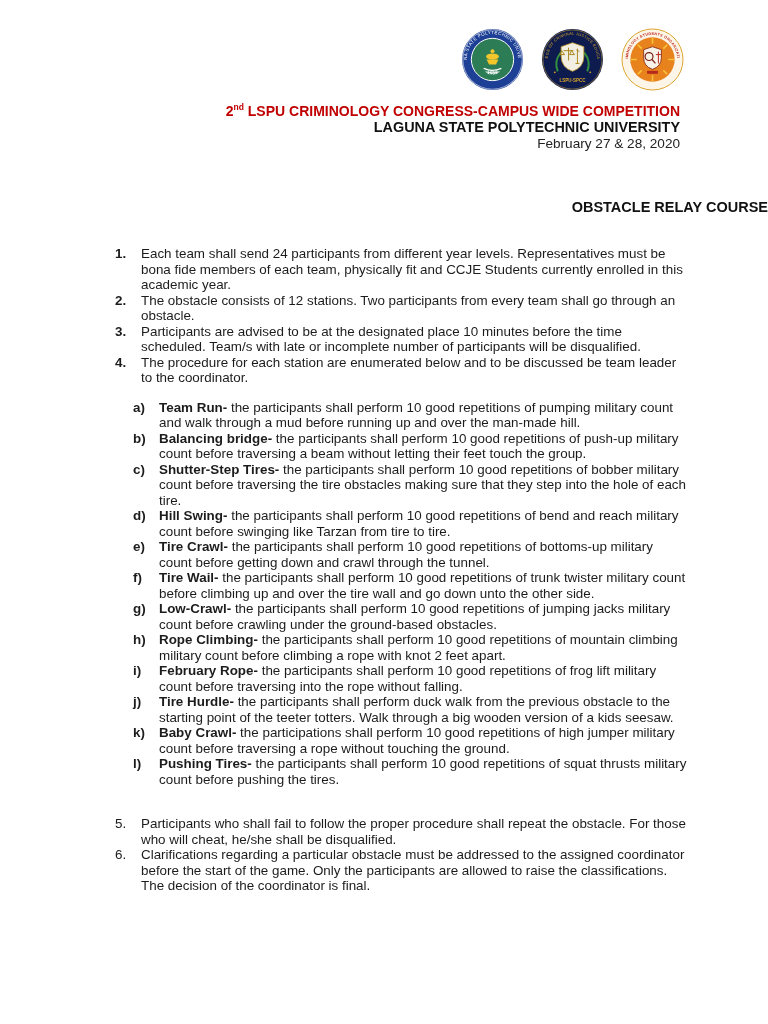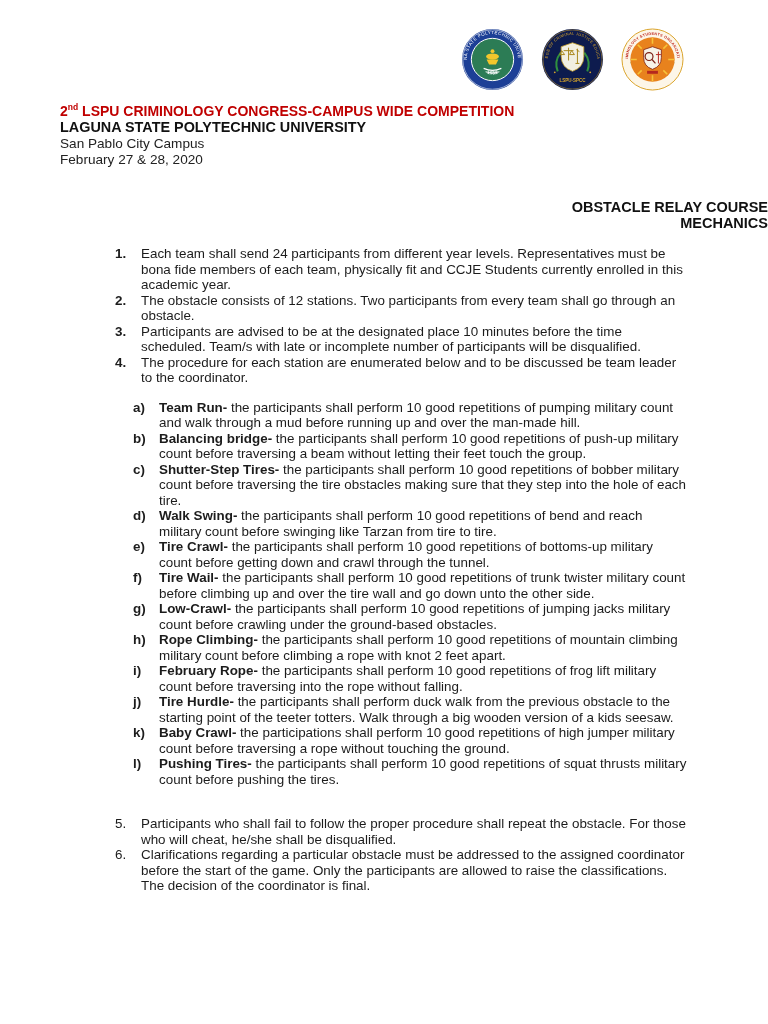--- a/index.html
+++ b/index.html
@@ -11,21 +11,21 @@
     position:relative;
     overflow:hidden;
   }
   .page { position:absolute; inset:0; background:#fff; }
 
   
   .logos { position:absolute; top:28px; left:461px; display:flex; gap:17px; }
   .logo { width:63px; height:63px; display:block; }
 
   
-  .header-text { position:absolute; top:99px; left:60px; right:88px; text-align:left; }
+  .header-text { position:absolute; top:99px; left:60px; right:88px; text-align:right; }
   .title-red { font-weight:bold; font-size:14px; line-height:16px; color:#c00000; }
   .title-red sup { font-size:8.5px; }
   .uni    { font-weight:bold; font-size:14.4px; line-height:17px; color:#111; }
   .campus { font-size:13.6px; line-height:16px; color:#222; }
   .date   { font-size:13.6px; line-height:16px; color:#222; }
 
   
   .doc-title { position:absolute; top:200px; left:0; width:768px; text-align:right;
                font-weight:bold; font-size:14.5px; line-height:15.5px; color:#111; }
 
@@ -123,27 +123,25 @@
       <g stroke="#b5281e" stroke-width="1" fill="none">
         <path d="M38,24 v12 M35.5,27 h5"></path>
       </g>
       <rect x="26.5" y="43.5" width="11" height="3" fill="#b5281e"></rect>
     </svg>
   </div>
 
   <div class="header-text">
     <div class="title-red"><span>2</span><sup>nd</sup><span> LSPU CRIMINOLOGY CONGRESS-CAMPUS WIDE COMPETITION</span></div>
     <div class="uni">LAGUNA STATE POLYTECHNIC UNIVERSITY</div>
-    <div class="campus">San Pablo City Campus</div>
     <div class="date">February 27 &amp; 28, 2020</div>
   </div>
 
   <div class="doc-title">
     <div>OBSTACLE RELAY COURSE</div>
-    <div>MECHANICS</div>
   </div>
 
   <div class="content">
     <div id="list-top">
         <div class="li">
           <span class="marker bold">1.</span>
           <span class="body-txt">Each team shall send 24 participants from different year levels. Representatives must be bona fide members of each team, physically fit and CCJE Students currently enrolled in this academic year.</span>
         </div>
         <div class="li">
           <span class="marker bold">2.</span>
@@ -166,21 +164,21 @@
         <div class="li">
           <span class="marker bold">b)</span>
           <span class="body-txt"><b>Balancing bridge-</b> the participants shall perform 10 good repetitions of push-up military count before traversing a beam without letting their feet touch the group.</span>
         </div>
         <div class="li">
           <span class="marker bold">c)</span>
           <span class="body-txt"><b>Shutter-Step Tires-</b> the participants shall perform 10 good repetitions of bobber military count before traversing the tire obstacles making sure that they step into the hole of each tire.</span>
         </div>
         <div class="li">
           <span class="marker bold">d)</span>
-          <span class="body-txt"><b>Walk Swing-</b> the participants shall perform 10 good repetitions of bend and reach military count before swinging like Tarzan from tire to tire.</span>
+          <span class="body-txt"><b>Hill Swing-</b> the participants shall perform 10 good repetitions of bend and reach military count before swinging like Tarzan from tire to tire.</span>
         </div>
         <div class="li">
           <span class="marker bold">e)</span>
           <span class="body-txt"><b>Tire Crawl-</b> the participants shall perform 10 good repetitions of bottoms-up military count before getting down and crawl through the tunnel.</span>
         </div>
         <div class="li">
           <span class="marker bold">f)</span>
           <span class="body-txt"><b>Tire Wail-</b> the participants shall perform 10 good repetitions of trunk twister military count before climbing up and over the tire wall and go down unto the other side.</span>
         </div>
         <div class="li">

